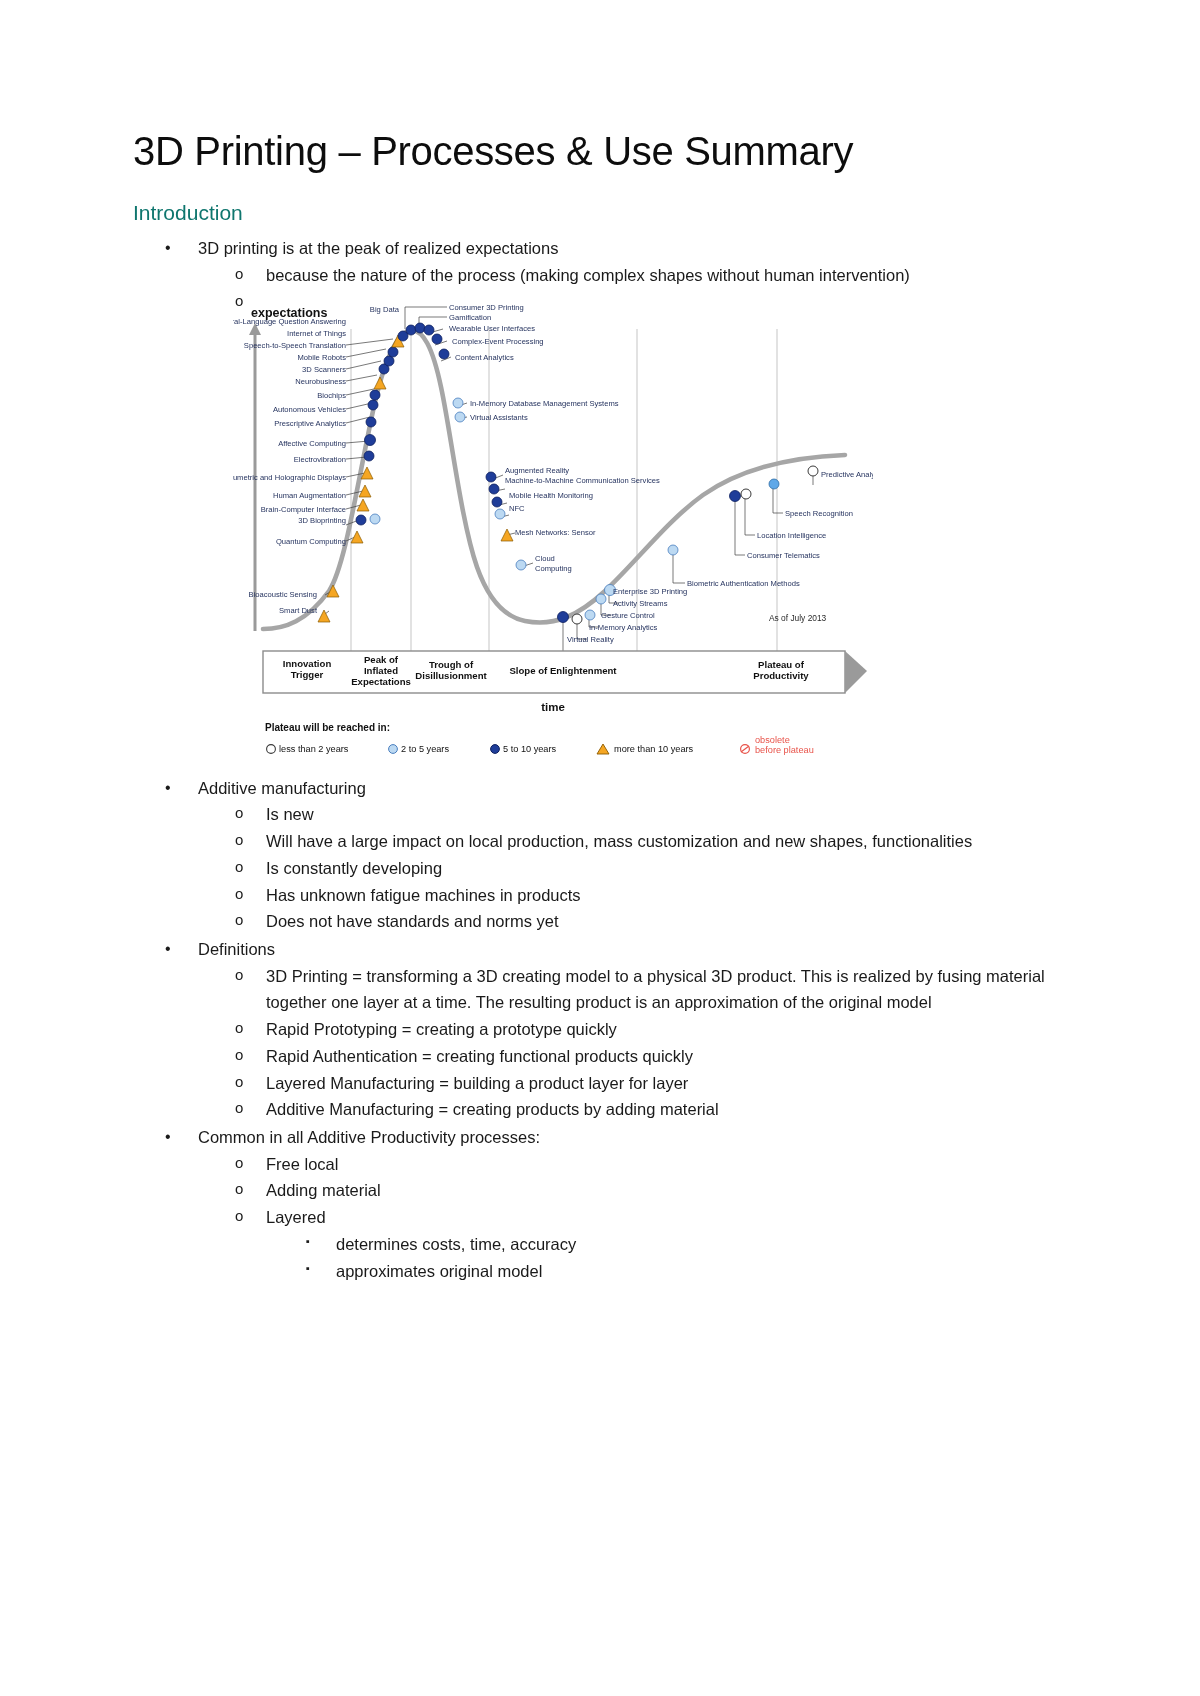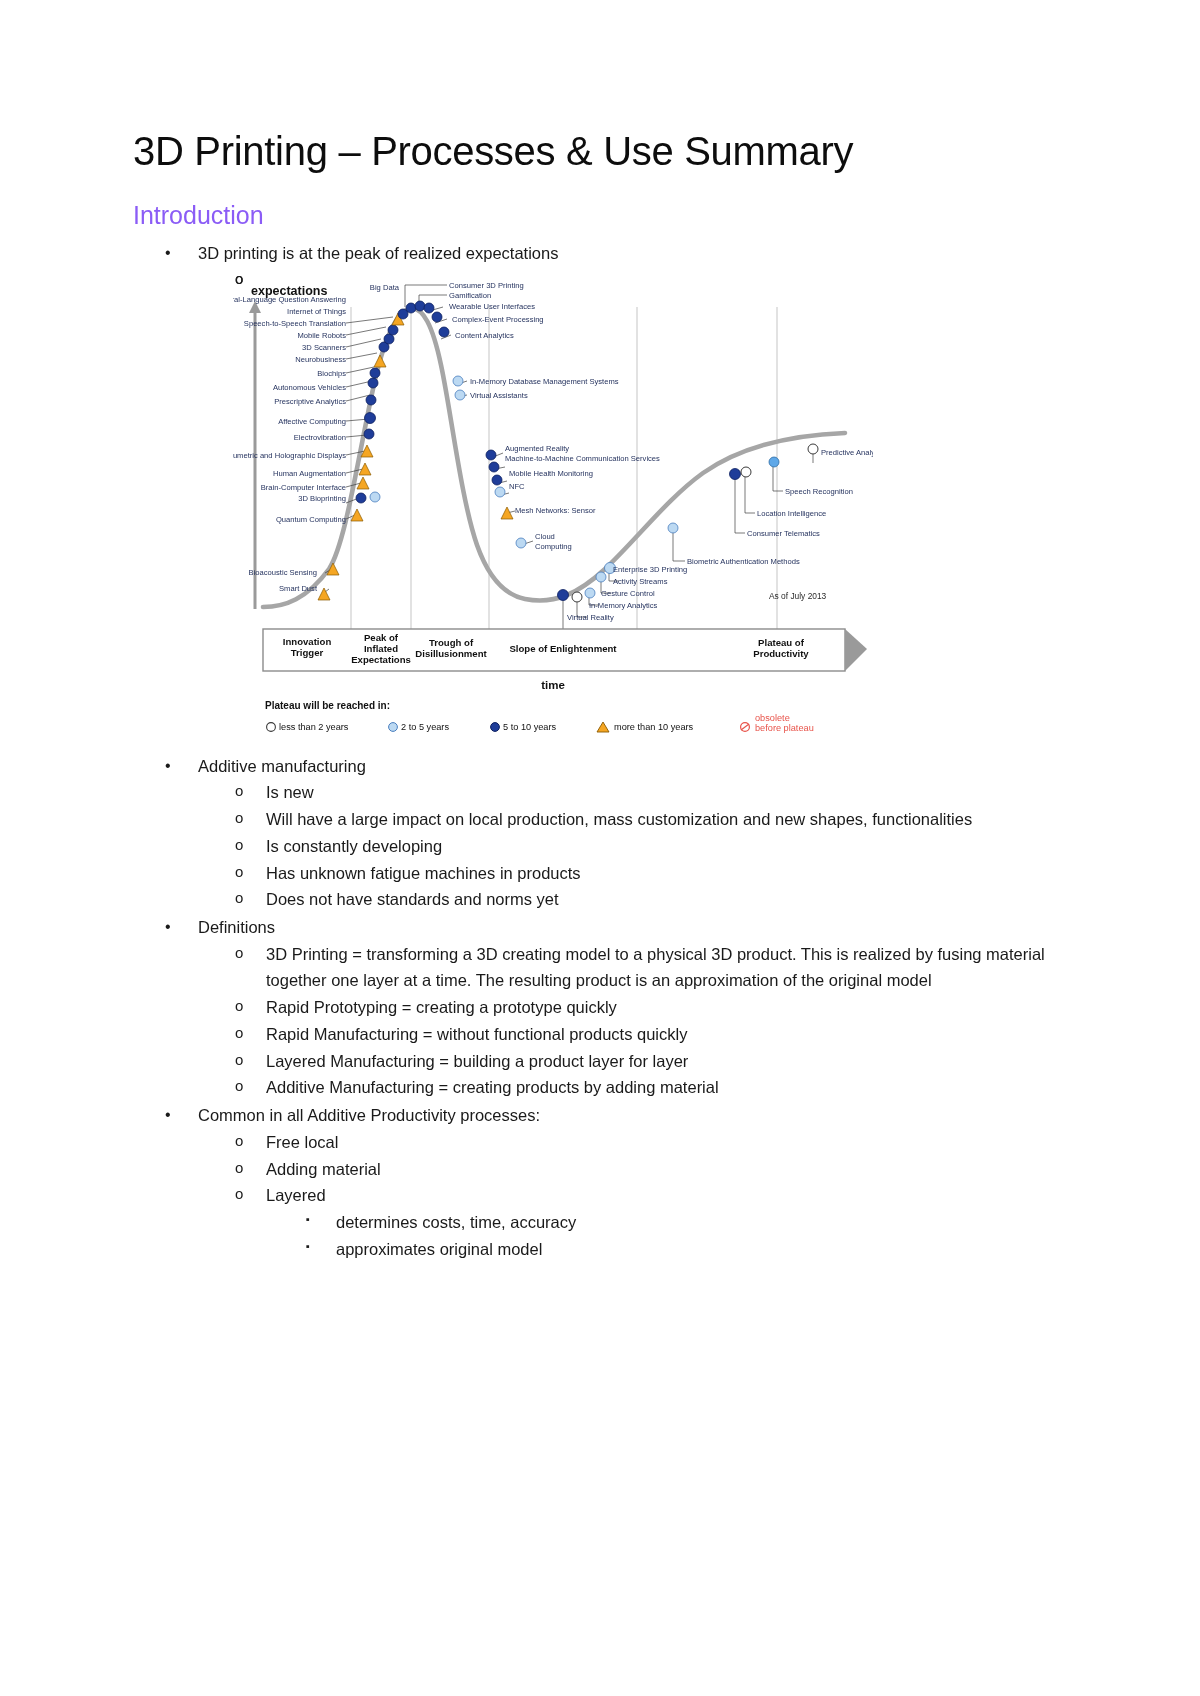--- a/index.html
+++ b/index.html
@@ -33,24 +33,24 @@
     font-weight: 400;
     font-size: 40px;
     line-height: 1.15;
     margin: 0 0 26px 0;
     letter-spacing: -0.3px;
     color: #0d0d0d;
   }
   h2.section-title {
     font-family: "Liberation Sans", sans-serif;
     font-weight: 400;
-    font-size: 25px;
+    font-size: 21px;
     line-height: 1.2;
     margin: 0 0 10px 0;
-    color: #8b5cf6;
+    color: #0f766e;
   }
   ul.lvl1 {
     list-style: none;
     margin: 0;
     padding: 0;
   }
   ul.lvl1 > li.b1 {
     position: relative;
     padding-left: 65px;
     font-size: 16.5px;
@@ -123,20 +123,21 @@
 
     <h2 class="section-title">Introduction</h2>
 
     <ul class="lvl1">
       <li class="b1">
         <span class="bullet-dot">•</span>
         <span>3D printing is at the peak of realized expectations</span>
         <ul class="lvl2">
           <li class="b2">
             <span class="bullet-circ">o</span>
+            <span>because the nature of the process (making complex shapes without human intervention)</span>
           </li>
           <li class="b2">
             <span class="bullet-circ">o</span>
           </li>
         </ul>
       </li>
     </ul>
 
     <div class="figure-wrap">
       <svg class="hype" width="640" height="470" viewBox="0 0 640 470" xmlns="http://www.w3.org/2000/svg">
@@ -368,21 +369,21 @@
           <li class="b2"><span class="bullet-circ">o</span><span>Does not have standards and norms yet</span></li>
         </ul>
       </li>
 
       <li class="b1">
         <span class="bullet-dot">•</span>
         <span>Definitions</span>
         <ul class="lvl2">
           <li class="b2"><span class="bullet-circ">o</span><span>3D Printing = transforming a 3D creating model to a physical 3D product. This is realized by fusing material together one layer at a time. The resulting product is an approximation of the original model</span></li>
           <li class="b2"><span class="bullet-circ">o</span><span>Rapid Prototyping = creating a prototype quickly</span></li>
-          <li class="b2"><span class="bullet-circ">o</span><span>Rapid Manufacturing = without functional products quickly</span></li>
+          <li class="b2"><span class="bullet-circ">o</span><span>Rapid Authentication = creating functional products quickly</span></li>
           <li class="b2"><span class="bullet-circ">o</span><span>Layered Manufacturing = building a product layer for layer</span></li>
           <li class="b2"><span class="bullet-circ">o</span><span>Additive Manufacturing = creating products by adding material</span></li>
         </ul>
       </li>
 
       <li class="b1">
         <span class="bullet-dot">•</span>
         <span>Common in all Additive Productivity processes:</span>
         <ul class="lvl2">
           <li class="b2"><span class="bullet-circ">o</span><span>Free local</span></li>

